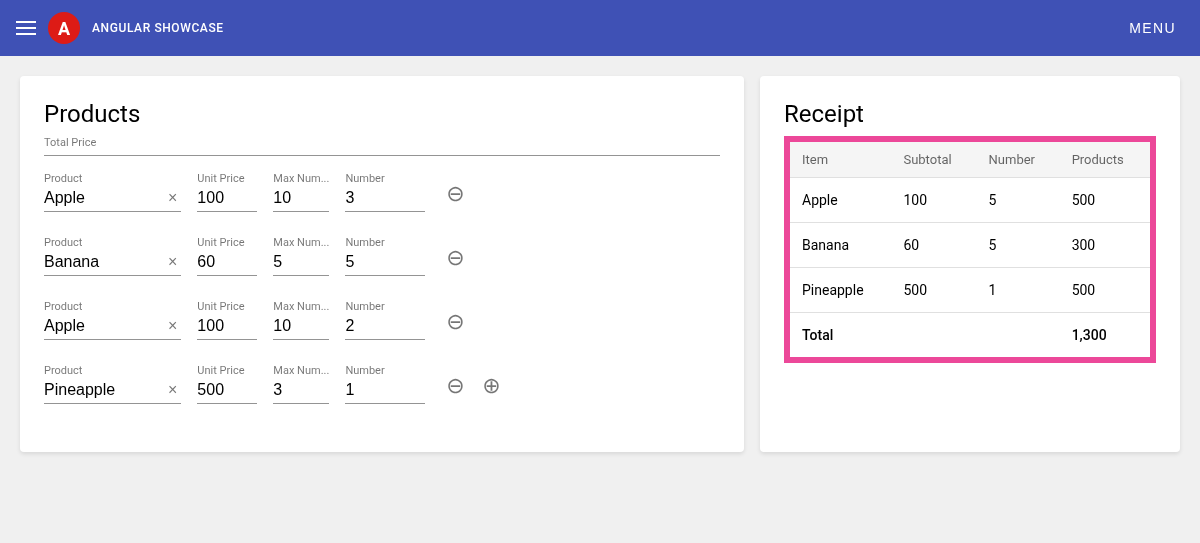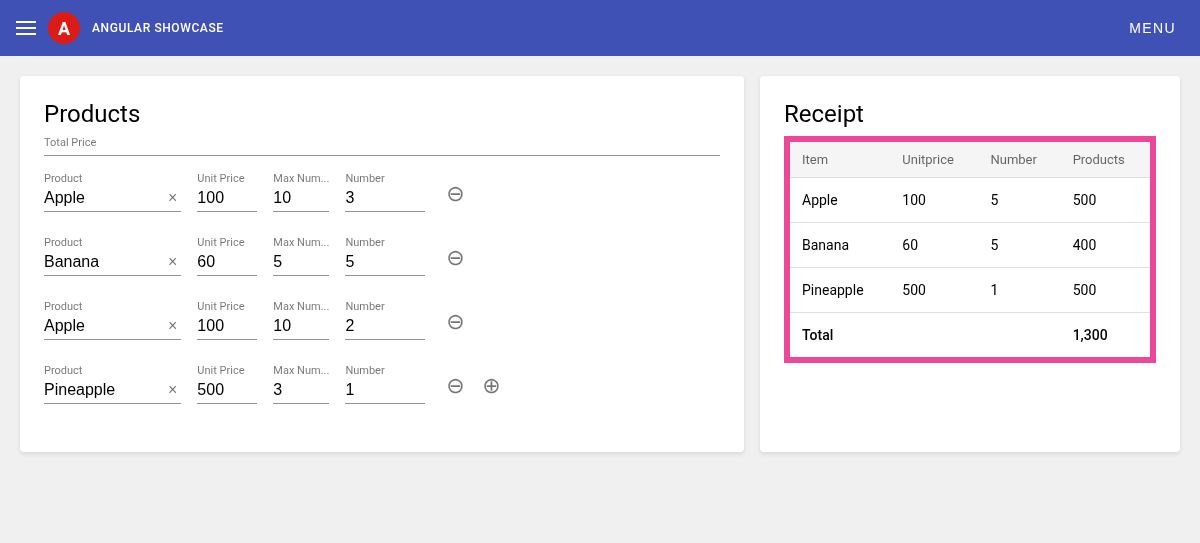--- a/index.html
+++ b/index.html
@@ -362,37 +362,37 @@
         </div>
       </div>
   </div>
 
   <div class="card receipt-card">
     <h2 class="card-title">Receipt</h2>
     <table class="receipt-table">
       <thead>
         <tr>
           <th>Item</th>
-          <th>Unitprice</th>
+          <th>Subtotal</th>
           <th>Number</th>
           <th>Products</th>
         </tr>
       </thead>
       <tbody id="receipt-body">
           <tr>
             <td>Apple</td>
             <td>100</td>
             <td>5</td>
             <td>500</td>
           </tr>
           <tr>
             <td>Banana</td>
             <td>60</td>
             <td>5</td>
-            <td>400</td>
+            <td>300</td>
           </tr>
           <tr>
             <td>Pineapple</td>
             <td>500</td>
             <td>1</td>
             <td>500</td>
           </tr>
           <tr class="total-row">
             <td>Total</td>
             <td></td>

